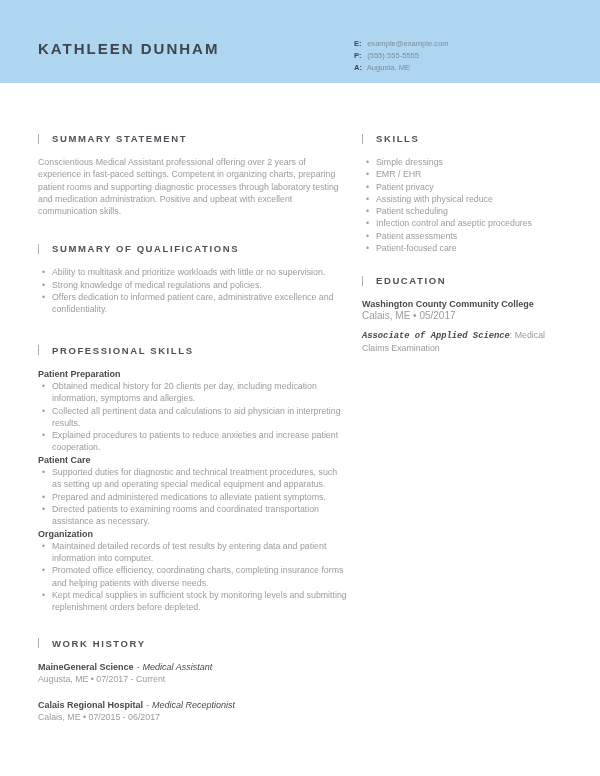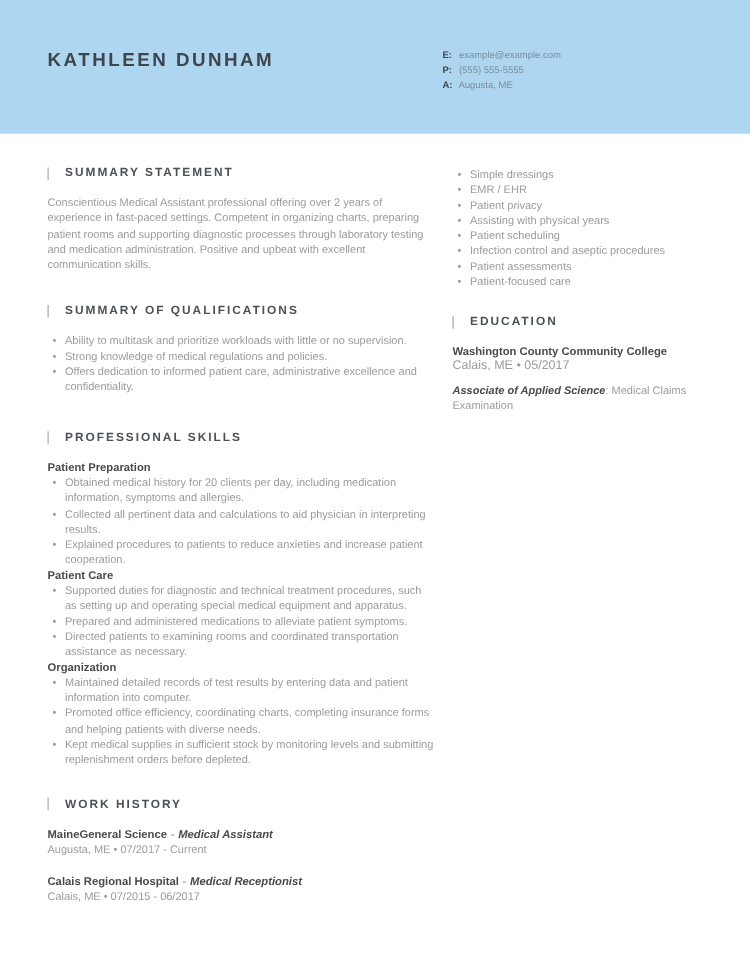--- a/index.html
+++ b/index.html
@@ -4,21 +4,21 @@
 <style>
   * { margin:0; padding:0; box-sizing:border-box; }
   html,body { background:#ffffff; }
   body {
     width:600px; height:776px;
     font-family:"Liberation Sans", sans-serif;
     position:relative; overflow:hidden;
   }
   
   .header {
-    position:absolute; top:0; left:0; width:600px; height:107px;
+    position:absolute; top:0; left:0; width:600px; height:83px;
     background:#aed6f1;
   }
   .name {
     position:absolute; left:38px; top:40px;
     font-size:15px; font-weight:bold; letter-spacing:2px;
     color:#3f454c;
   }
   .contact { position:absolute; left:354px; top:38px; font-size:7.6px; line-height:12px; }
   .contact-row { white-space:nowrap; }
   .contact-label { font-weight:bold; color:#3f454c; display:inline-block; width:11px; }
@@ -50,27 +50,27 @@
   }
   ul.blist li::before {
     content:"\2022"; position:absolute; left:0; top:0; color:#9b9b9b;
   }
   .subhead { font-size:9px; font-weight:bold; color:#4a4a4a; line-height:12.3px; }
   
   .job { margin-bottom:14px; }
   .job-line1 { font-size:9px; line-height:12px; color:#4a4a4a; }
   .job-company { font-weight:bold; }
   .job-sep { font-weight:normal; color:#7b7b7b; margin:0 3px; }
-  .job-role { font-weight:bold; font-style:italic; }
+  .job-role { font-weight:normal; font-style:italic; }
   .job-meta { font-size:8.8px; line-height:12.3px; color:#9b9b9b; }
   .edu-entry { margin-bottom:17px; }
   .edu-school { font-size:9px; font-weight:bold; line-height:12px; color:#4a4a4a; }
   .edu-meta { font-size:10px; line-height:12.3px; color:#9b9b9b; }
   .edu-degree-line { margin-top:6px; font-size:8.8px; line-height:12.3px; color:#9b9b9b; }
-  .edu-degree { font-weight:bold; font-style:italic; color:#4a4a4a; }
+  .edu-degree { font-weight:bold; font-style:italic; color:#4a4a4a;font-family:Liberation Mono, monospace; }
   .gap-lg { margin-bottom:24px; }
   .skills-list li { padding-left:12px; }
 </style>
 </head>
 <body>
 
 <div class="header">
   <div class="name">KATHLEEN DUNHAM</div>
   <div class="contact">
     <div class="contact-row">
@@ -159,25 +159,29 @@
         </div>
         <div class="job-meta">Calais, ME • 07/2015 - 06/2017</div>
       </div>
     </div>
 
   </div>
 
   <div class="col-right">
 
     <div class="section" style="margin-bottom:21px;">
+      <div class="section-title">
+        <span class="title-bar"></span>
+        <span>SKILLS</span>
+      </div>
       <ul class="blist skills-list">
         <li>Simple dressings</li>
         <li>EMR / EHR</li>
         <li>Patient privacy</li>
-        <li>Assisting with physical years</li>
+        <li>Assisting with physical reduce</li>
         <li>Patient scheduling</li>
         <li>Infection control and aseptic procedures</li>
         <li>Patient assessments</li>
         <li>Patient-focused care</li>
       </ul>
     </div>
 
     <div class="section">
       <div class="section-title">
         <span class="title-bar"></span>

